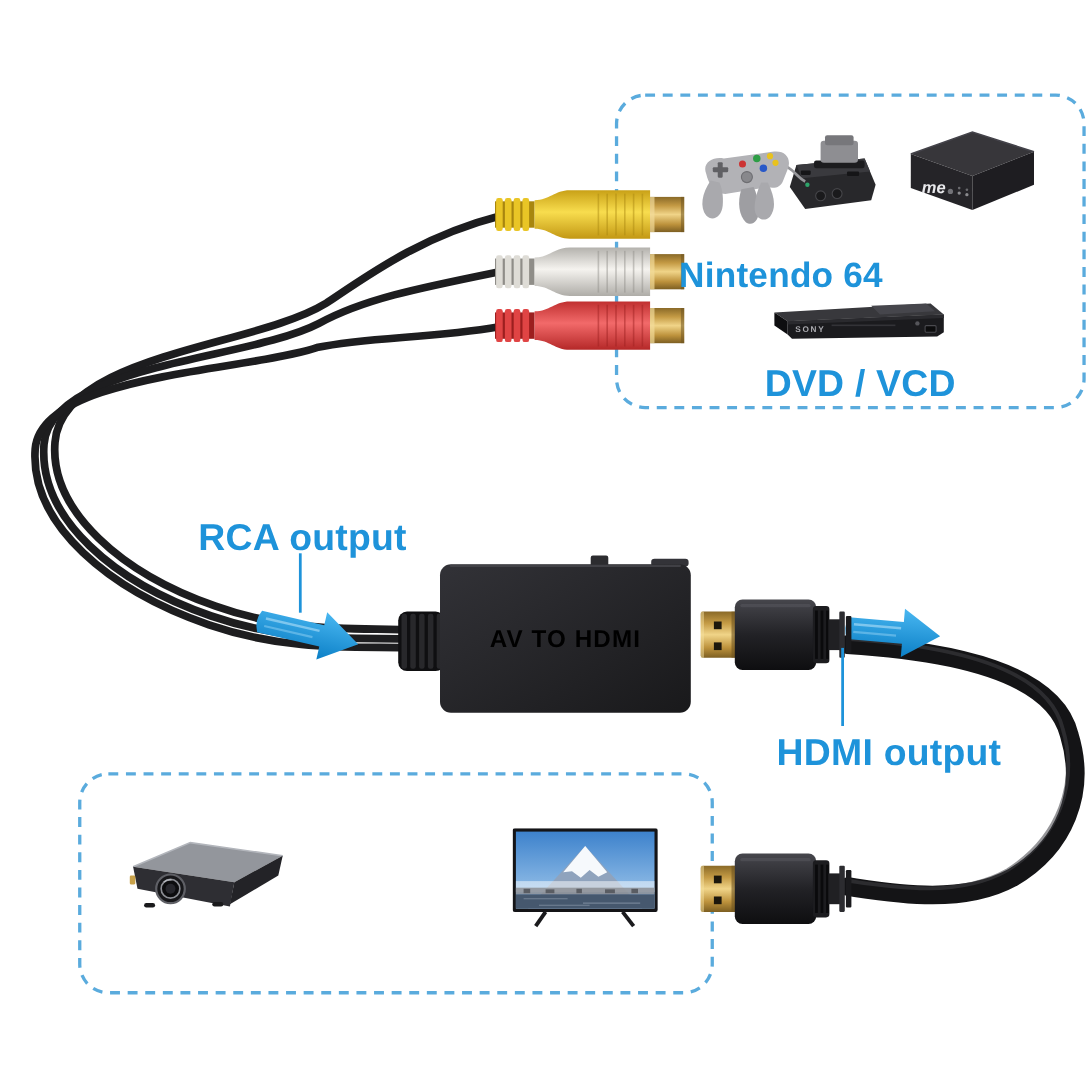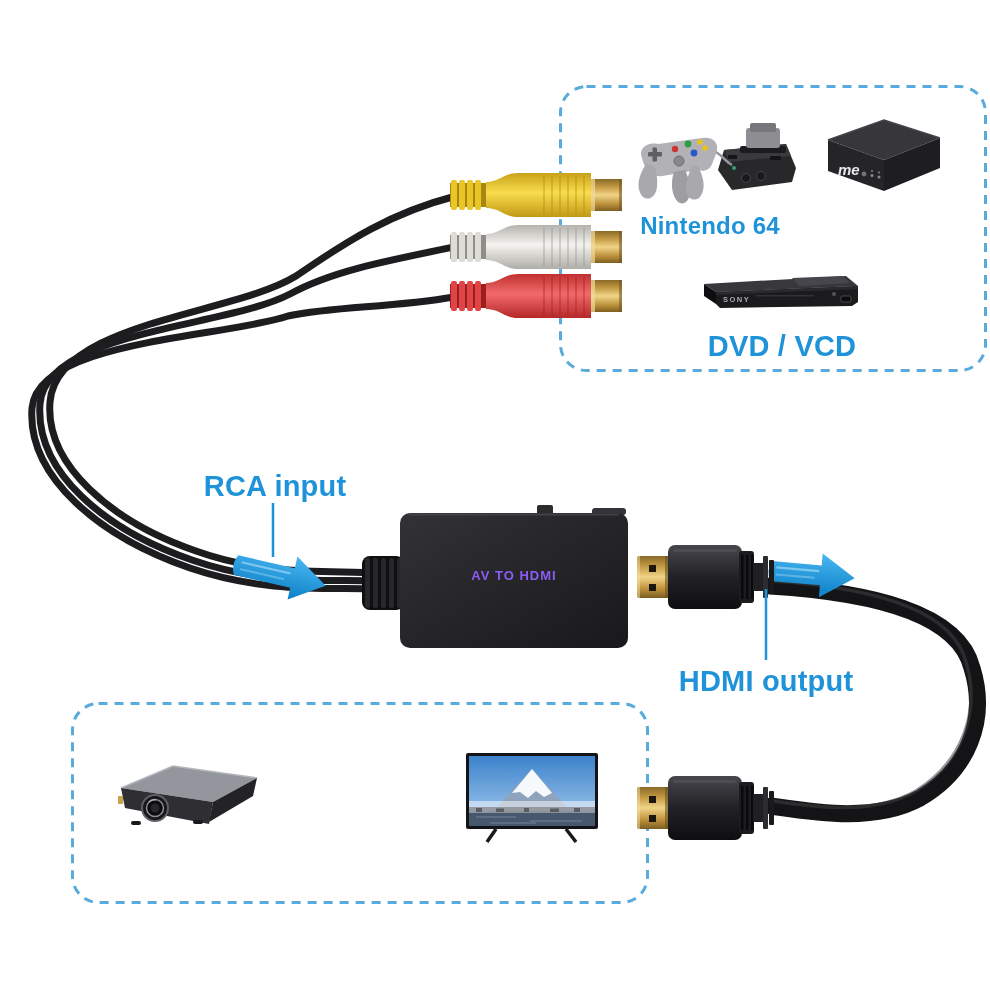--- a/index.html
+++ b/index.html
@@ -3,27 +3,27 @@
 <meta charset="utf-8">
 <style>
   html,body{margin:0;padding:0;background:#ffffff;}
   .canvas{
     position:relative;width:990px;height:990px;background:#ffffff;overflow:hidden;
     font-family:"Liberation Sans", sans-serif;
   }
   .layer{position:absolute;left:0;top:0;width:990px;height:990px;}
   .blue-label{
     position:absolute;text-align:center;color:#1e93da;
-    font-weight:700;font-size:29px;line-height:1.15;letter-spacing:.2px;
+    font-weight:700;font-size:34px;line-height:1.15;letter-spacing:.2px;
     white-space:nowrap;
   }
-  .blue-label.sm{font-size:24px;}
+  .blue-label.sm{font-size:32px;margin-top:20px;}
   .converter-label{
     position:absolute;left:403px;top:568px;width:222px;text-align:center;
-    color:#8b5cf6;font-size:13px;font-weight:600;letter-spacing:1px;white-space:nowrap;
+    color:#000000;font-size:22px;font-weight:600;letter-spacing:1px;white-space:nowrap;
   }
   .device{position:absolute;}
   svg{display:block;}
 </style>
 </head>
 <body>
 
 <div class="canvas">
 
   <svg class="layer" width="990" height="990" viewBox="0 0 990 990">
@@ -281,19 +281,19 @@
         <line x1="64" y1="68" x2="116" y2="68"></line>
         <line x1="24" y1="70" x2="70" y2="70"></line>
     </g>
     <line x1="30" y1="76" x2="21" y2="89" stroke="#1a1a1d" stroke-width="3.5"></line>
     <line x1="100" y1="76" x2="110" y2="89" stroke="#1a1a1d" stroke-width="3.5"></line>
   </svg>
 
   <div class="blue-label sm" style="left:610px;top:212px;width:200px">Nintendo 64</div>
   <div class="blue-label" style="left:682px;top:330px;width:200px">DVD / VCD</div>
 
-  <div class="blue-label" style="left:175px;top:470px;width:200px">RCA input</div>
-  <div class="blue-label" style="left:666px;top:665px;width:200px">HDMI output</div>
+  <div class="blue-label" style="left:175px;top:470px;width:200px">RCA output</div>
+  <div class="blue-label" style="left:706px;top:665px;width:200px">HDMI output</div>
 
   <div class="converter-label">AV TO HDMI</div>
 
 
 </div>
 
 </body></html>

